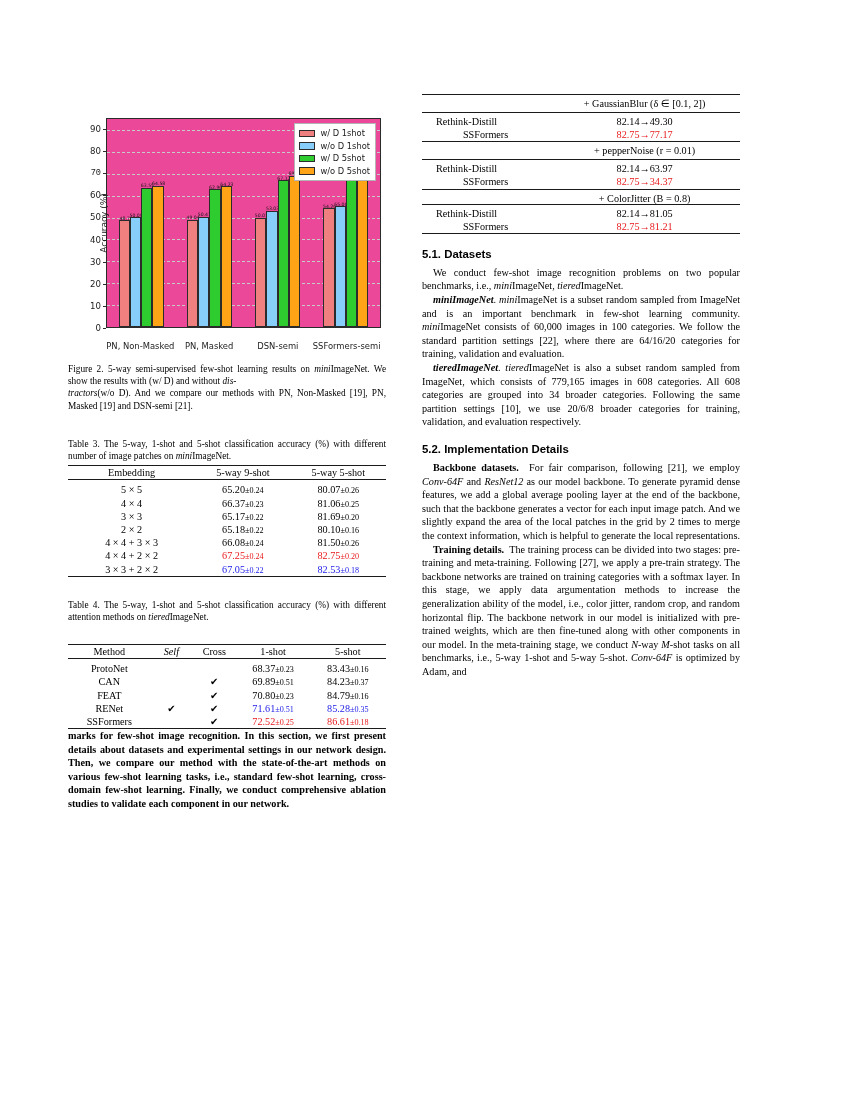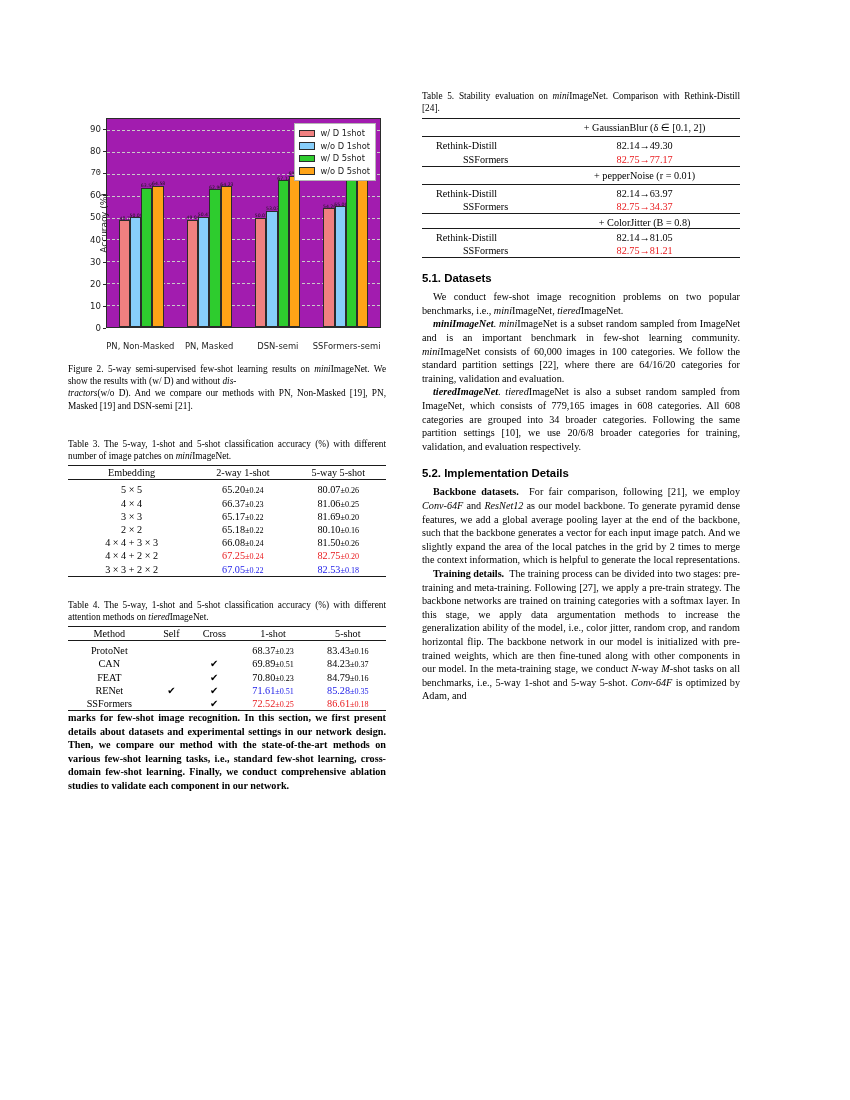--- a/index.html
+++ b/index.html
@@ -68,21 +68,21 @@
     width: 275px;
     height: 210px;
   }
   .plot-frame {
     position: absolute;
     left: 0; top: 0;
     width: 100%;
     height: 100%;
     border: 1.1px solid #2b2b2b;
     box-sizing: border-box;
-    background: #a21caf;
+    background: #ec4899;
     overflow: hidden;
   }
   .gridline {
     position: absolute;
     left: 0; right: 0;
     height: 0;
     border-top: 1px dashed #c9c9c9;
   }
   .ytick-label {
     position: absolute;
@@ -186,21 +186,21 @@
   .rule-top    { border-top: 1.3px solid #1a1a1a; }
   .rule-thin   { border-top: 0.9px solid #1a1a1a; }
   .hd-row td { padding-top: 2px; padding-bottom: 3px; }
   .err { font-size: 8.1px; }
   .red  { color: #e8191c; }
   .blue { color: #1a1ae8; }
   .check { font-size: 10px; }
 
   #table5-wrap  { margin: 4px 0 0 0; }
   #table3-wrap  { margin: 3px 0 0 0; }
-  #table4-wrap  { margin: 3px 0 0 0; }
+  #table4-wrap  { margin: 21px 0 0 0; }
 
   .cap-gap { margin-top: 26px; }
   .tbl-gap { margin-top: 22px; }
   .para-gap { margin-top: 24px; font-weight: bold; }
 </style>
 </head>
 <body>
 
 <div class="page">
 
@@ -336,21 +336,21 @@
       <span>
         The 5-way, 1-shot and 5-shot classification accuracy (%) with different number of image patches on <span class="it">mini</span>ImageNet.
       </span>
     </p>
 
     <div id="table3-wrap">
       <table class="tbl" style="width:318px;">
         <thead>
           <tr class="hd-row">
             <td class="rule-top" style="width:40%;">Embedding</td>
-            <td class="rule-top" style="width:30%;">2-way 1-shot</td>
+            <td class="rule-top" style="width:30%;">5-way 9-shot</td>
             <td class="rule-top" style="width:30%;">5-way 5-shot</td>
           </tr>
         </thead>
         <tbody id="table3-body">
             <tr>
               <td class="rule-thin" style="padding-top: 4px;">5 × 5</td>
               <td class="rule-thin" style="padding-top: 4px;">65.20<span class="err">±0.24</span></td>
               <td class="rule-thin" style="padding-top: 4px;">80.07<span class="err">±0.26</span></td>
             </tr>
             <tr>
@@ -397,21 +397,21 @@
       <span>
         The 5-way, 1-shot and 5-shot classification accuracy (%) with different attention methods on <span class="it">tiered</span>ImageNet.
       </span>
     </p>
 
     <div id="table4-wrap">
       <table class="tbl" style="width:318px;">
         <thead>
           <tr class="hd-row">
             <td class="rule-top" style="width:26%;">Method</td>
-            <td class="rule-top" style="width:13%;">Self</td>
+            <td class="rule-top" style="width:13%;font-style:italic;">Self</td>
             <td class="rule-top" style="width:14%;">Cross</td>
             <td class="rule-top" style="width:23%;">1-shot</td>
             <td class="rule-top" style="width:24%;">5-shot</td>
           </tr>
         </thead>
         <tbody id="table4-body">
             <tr>
               <td class="rule-thin" style="padding-top: 4px;">ProtoNet</td>
               <td class="check rule-thin" style="padding-top: 4px;"></td>
               <td class="check rule-thin" style="padding-top: 4px;"></td>
@@ -456,26 +456,20 @@
           </tbody>
       </table>
     </div>
 
     <p class="body para-gap">marks for few-shot image recognition. In this section, we first present details about datasets and experimental settings in our network design. Then, we compare our method with the state-of-the-art methods on various few-shot learning tasks, i.e., standard few-shot learning, cross-domain few-shot learning. Finally, we conduct comprehensive ablation studies to validate each component in our network.</p>
 
   </div>
 
   <div class="col col-right">
 
-    <p class="caption">
-      <span>Table 5.</span>
-      <span>
-        Stability evaluation on <span class="it">mini</span>ImageNet. Comparison with Rethink-Distill [24].
-      </span>
-    </p>
 
     <div id="table5-wrap">
       <table class="tbl" style="width:318px;">
         <tbody id="table5-body">
             <tr>
               <td class="rule-top" style="width: 40%;"></td>
               <td class="rule-top rule-thin" style="width: 60%; padding-top: 3px; padding-bottom: 3px;">+ GaussianBlur (δ ∈ [0.1, 2])</td>
             </tr>
             <tr>
               <td class="rule-thin" style="text-align: left; padding-left: 14px; padding-top: 3px;">Rethink-Distill</td>

